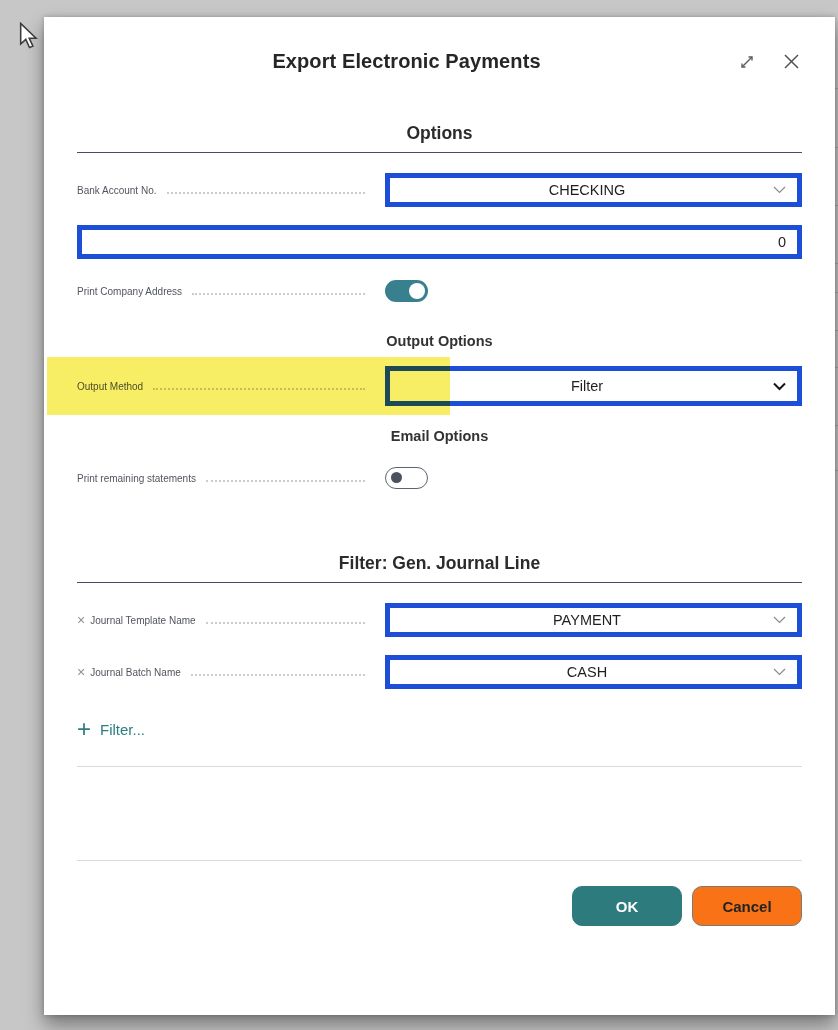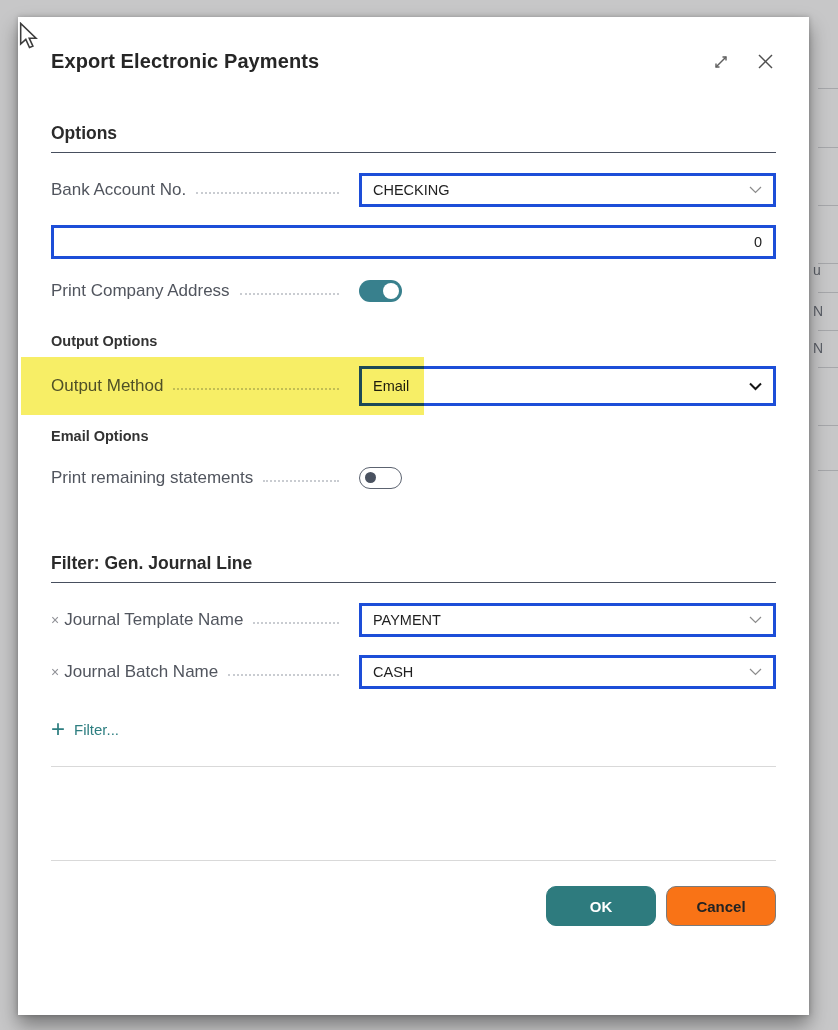--- a/index.html
+++ b/index.html
@@ -13,46 +13,47 @@
 
   
   .bg-line { position:absolute; left:818px; width:20px; height:1px; background:#a6a7aa; }
   .bg-cell-text { position:absolute; left:813px; font-size:14px; color:#5a5e66; }
 
   
   .cursor { position:absolute; left:19px; top:22px; z-index:50; }
 
   
   .dialog {
-    position:absolute; left:18px; top:17px; width:791px; height:998px;
+    position:absolute; left:44px; top:17px; width:791px; height:998px;
     background:#ffffff;
     box-shadow:0 10px 18px rgba(0,0,0,0.40), 0 0 5px rgba(0,0,0,0.22);
     padding:0 33px;
     overflow:hidden;
+    text-align:center;
   }
 
   .dlg-header { margin-top:33px; display:flex; align-items:center; }
   .dlg-title { font-size:20px; font-weight:700; color:#262626; letter-spacing:0.1px; flex:1; }
   .hdr-icon { width:22px; height:22px; display:flex; align-items:center; justify-content:center; cursor:pointer; }
   .hdr-icon + .hdr-icon { margin-left:22px; }
 
   .section-heading {
     margin-top:50px; font-size:17.5px; font-weight:700; color:#2b2b2b;
     padding-bottom:8px; border-bottom:1px solid #474f5e;
   }
   .section-heading.filter { margin-top:63px; border-bottom-width:1.5px; }
 
   .field-row { display:flex; align-items:center; position:relative; }
   .label-col { width:308px; display:flex; align-items:center; min-width:0; padding-right:14px; }
-  .field-label { font-size:17px; color:#51555e; white-space:nowrap; }
+  .field-label { font-size:10px; color:#51555e; white-space:nowrap; }
   .leader { flex:1; margin:0 6px 0 10px; border-top:2px dotted #c9ccd1; height:0; transform:translateY(3px); }
   .x-prefix { font-size:14px; color:#8f9096; margin-right:5px; cursor:pointer; }
 
   .combo, .num-input {
-    flex:1; height:34px; border:3px solid #1d4ed8; background:#fff;
+    flex:1; height:34px; border:5px solid #1d4ed8; background:#fff;
     display:flex; align-items:center; padding:0 11px; font-size:14.5px; color:#1f1f1f;
   }
   .combo .val { flex:1; }
   .num-input { justify-content:flex-end; }
   .combo.tall { height:40px; }
 
   .toggle { width:43px; height:22px; border-radius:11px; position:relative; cursor:pointer; }
   .toggle.on { background:#38808d; }
   .toggle.on .knob {
     position:absolute; right:3px; top:3px; width:16px; height:16px; border-radius:50%; background:#fff;
@@ -166,21 +167,21 @@
 
   <div class="subheading mt30">Output Options</div>
 
   <div class="field-row mt17" style="height:40px">
     <div class="hl-yellow"></div>
     <div class="label-col">
       <span class="field-label">Output Method</span>
       <span class="leader"></span>
     </div>
     <div class="combo tall">
-      <span class="val">Email</span>
+      <span class="val">Filter</span>
       <svg width="13" height="9" viewBox="0 0 13 9" fill="none" stroke="#161616" stroke-width="2">
           <path d="M1 1.5 L6.5 7 L12 1.5"></path>
         </svg>
     </div>
   </div>
 
   <div class="subheading mt22">Email Options</div>
 
   <div class="field-row mt22 h24">
     <div class="label-col">

